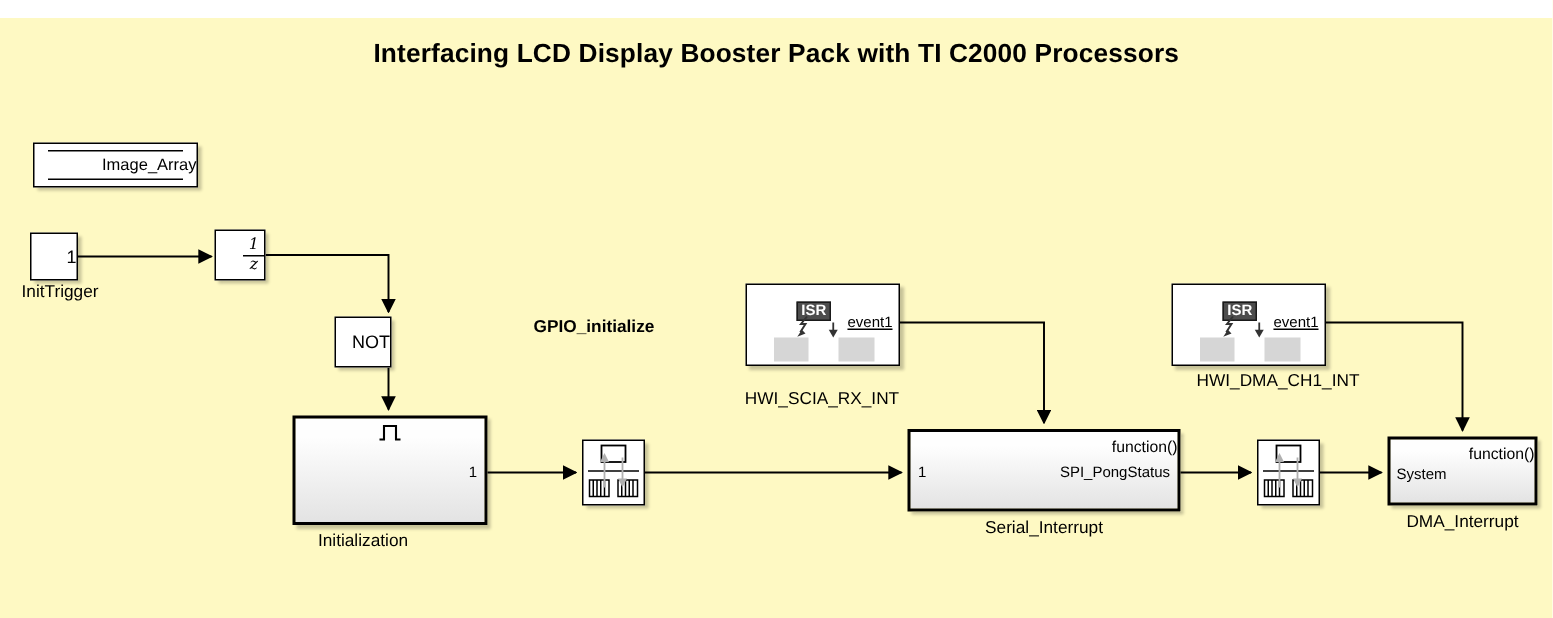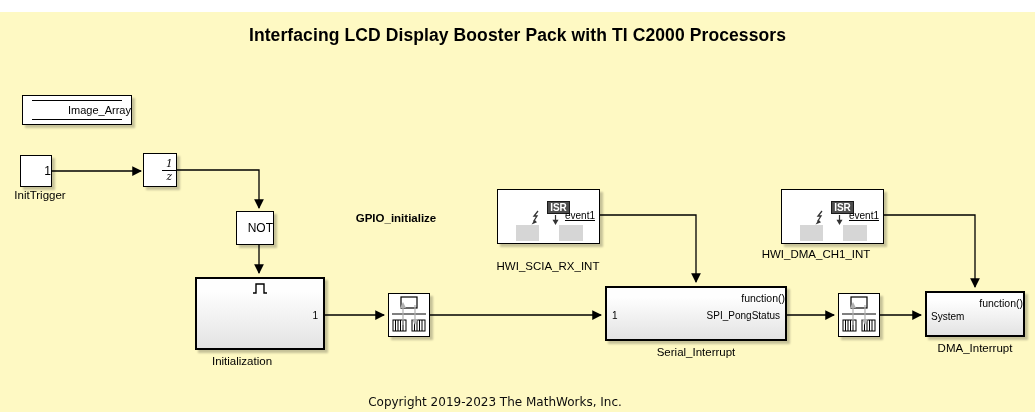--- a/index.html
+++ b/index.html
@@ -19,21 +19,21 @@
   
   .ds-line{position:absolute;left:9px;right:9px;height:0;border-top:1.3px solid #000;}
   .ds-text{font-size:11px;}
   
   .frac{display:flex;flex-direction:column;align-items:center;
         font-family:"DejaVu Serif",serif;font-style:italic;font-size:10.5px;line-height:1.05;}
   .frac .den{border-top:1px solid #000;padding:0 4px;}
   
   .magenta{background:#F72FBE;font-weight:bold;font-size:11px;text-align:center;line-height:1.3;}
   
-  .isr-badge{position:absolute;left:49px;top:11px;width:23px;height:13px;background:#4D4D4D;
+  .isr-badge{position:absolute;left:33px;top:11px;width:23px;height:13px;background:#4D4D4D;
              border:1px solid #1a1a1a;color:#fff;font-weight:bold;font-size:10px;
              display:flex;align-items:center;justify-content:center;box-sizing:border-box;}
   .gray-pad{position:absolute;background:#D6D6D6;height:16px;top:35px;}
   .gray-pad.l{left:18px;width:23px;}
   .gray-pad.r{left:61px;width:24px;}
   .event-label{position:absolute;right:4px;top:20px;font-size:10px;text-decoration:underline;}
   .hwicon{position:absolute;left:0;top:0;}
   
   .port{position:absolute;font-size:10px;color:#000;white-space:nowrap;}
   .trig-label{position:absolute;left:0;right:0;top:4px;text-align:right;font-size:10.5px;}
@@ -78,21 +78,21 @@
   </div>
   <div class="blklabel" style="left:40px;top:177px">InitTrigger</div>
 
   <div class="block cc" style="left:143px;top:141px;width:34px;height:34px">
     <span class="frac">
       <span class="num">1</span>
       <span class="den">z</span>
     </span>
   </div>
 
-  <div class="block cc notxt" style="left:236px;top:199px;width:38px;height:34px">
+  <div class="block cc notxt" style="left:223px;top:199px;width:38px;height:34px">
     <span>NOT</span>
   </div>
 
   <div class="blklabel bold" style="left:396px;top:200px">GPIO_initialize</div>
 
   <div class="block" style="left:497px;top:177px;width:103px;height:55px">
     <div class="gray-pad l"></div>
     <div class="gray-pad r"></div>
     <div class="isr-badge">ISR</div>
     <svg class="hwicon" width="103" height="55">
@@ -110,21 +110,21 @@
     <div class="gray-pad r"></div>
     <div class="isr-badge">ISR</div>
     <svg class="hwicon" width="103" height="55">
       <path d="M40,21 L36,26 L39,26 L35.5,31.5" stroke="#333" stroke-width="1.3" fill="none"></path>
       <path d="M33.5,34.5 L39,32.3 L36.6,29.8 Z" fill="#333"></path>
       <line x1="57.5" y1="25" x2="57.5" y2="31" stroke="#333" stroke-width="1.2"></line>
       <path d="M57.5,35 L54.5,29.8 L60.5,29.8 Z" fill="#333"></path>
     </svg>
     <span class="event-label">event1</span>
   </div>
-  <div class="blklabel" style="left:816px;top:236px">HWI_DMA_CH1_INT</div>
+  <div class="blklabel" style="left:852px;top:236px">HWI_DMA_CH1_INT</div>
 
   <div class="block subsys" style="left:195px;top:265px;width:130px;height:73px">
     <svg class="pulse" width="16" height="13">
       <path d="M1,11 H4 V2 H12 V11 H15" stroke="#000" stroke-width="1.4" fill="none"></path>
     </svg>
     <span class="port" style="right:5px;top:296px;top:31px">1</span>
   </div>
   <div class="blklabel" style="left:242px;top:343px">Initialization</div>
 
   <div class="block" style="left:388px;top:281px;width:42px;height:44px">
@@ -163,15 +163,14 @@
       <path d="M26,31 L23,25 L29,25 Z" fill="#B0B0B0"></path>
     </svg>
   </div>
 
   <div class="block subsys" style="left:925px;top:279px;width:100px;height:46px">
     <span class="trig-label">function()</span>
     <span class="port" style="left:4px;top:18px">System</span>
   </div>
   <div class="blklabel" style="left:975px;top:330px">DMA_Interrupt</div>
 
-  <div class="copyright">Copyright 2019-2023 The MathWorks, Inc.</div>
 
 </div>
 
 </body></html>

